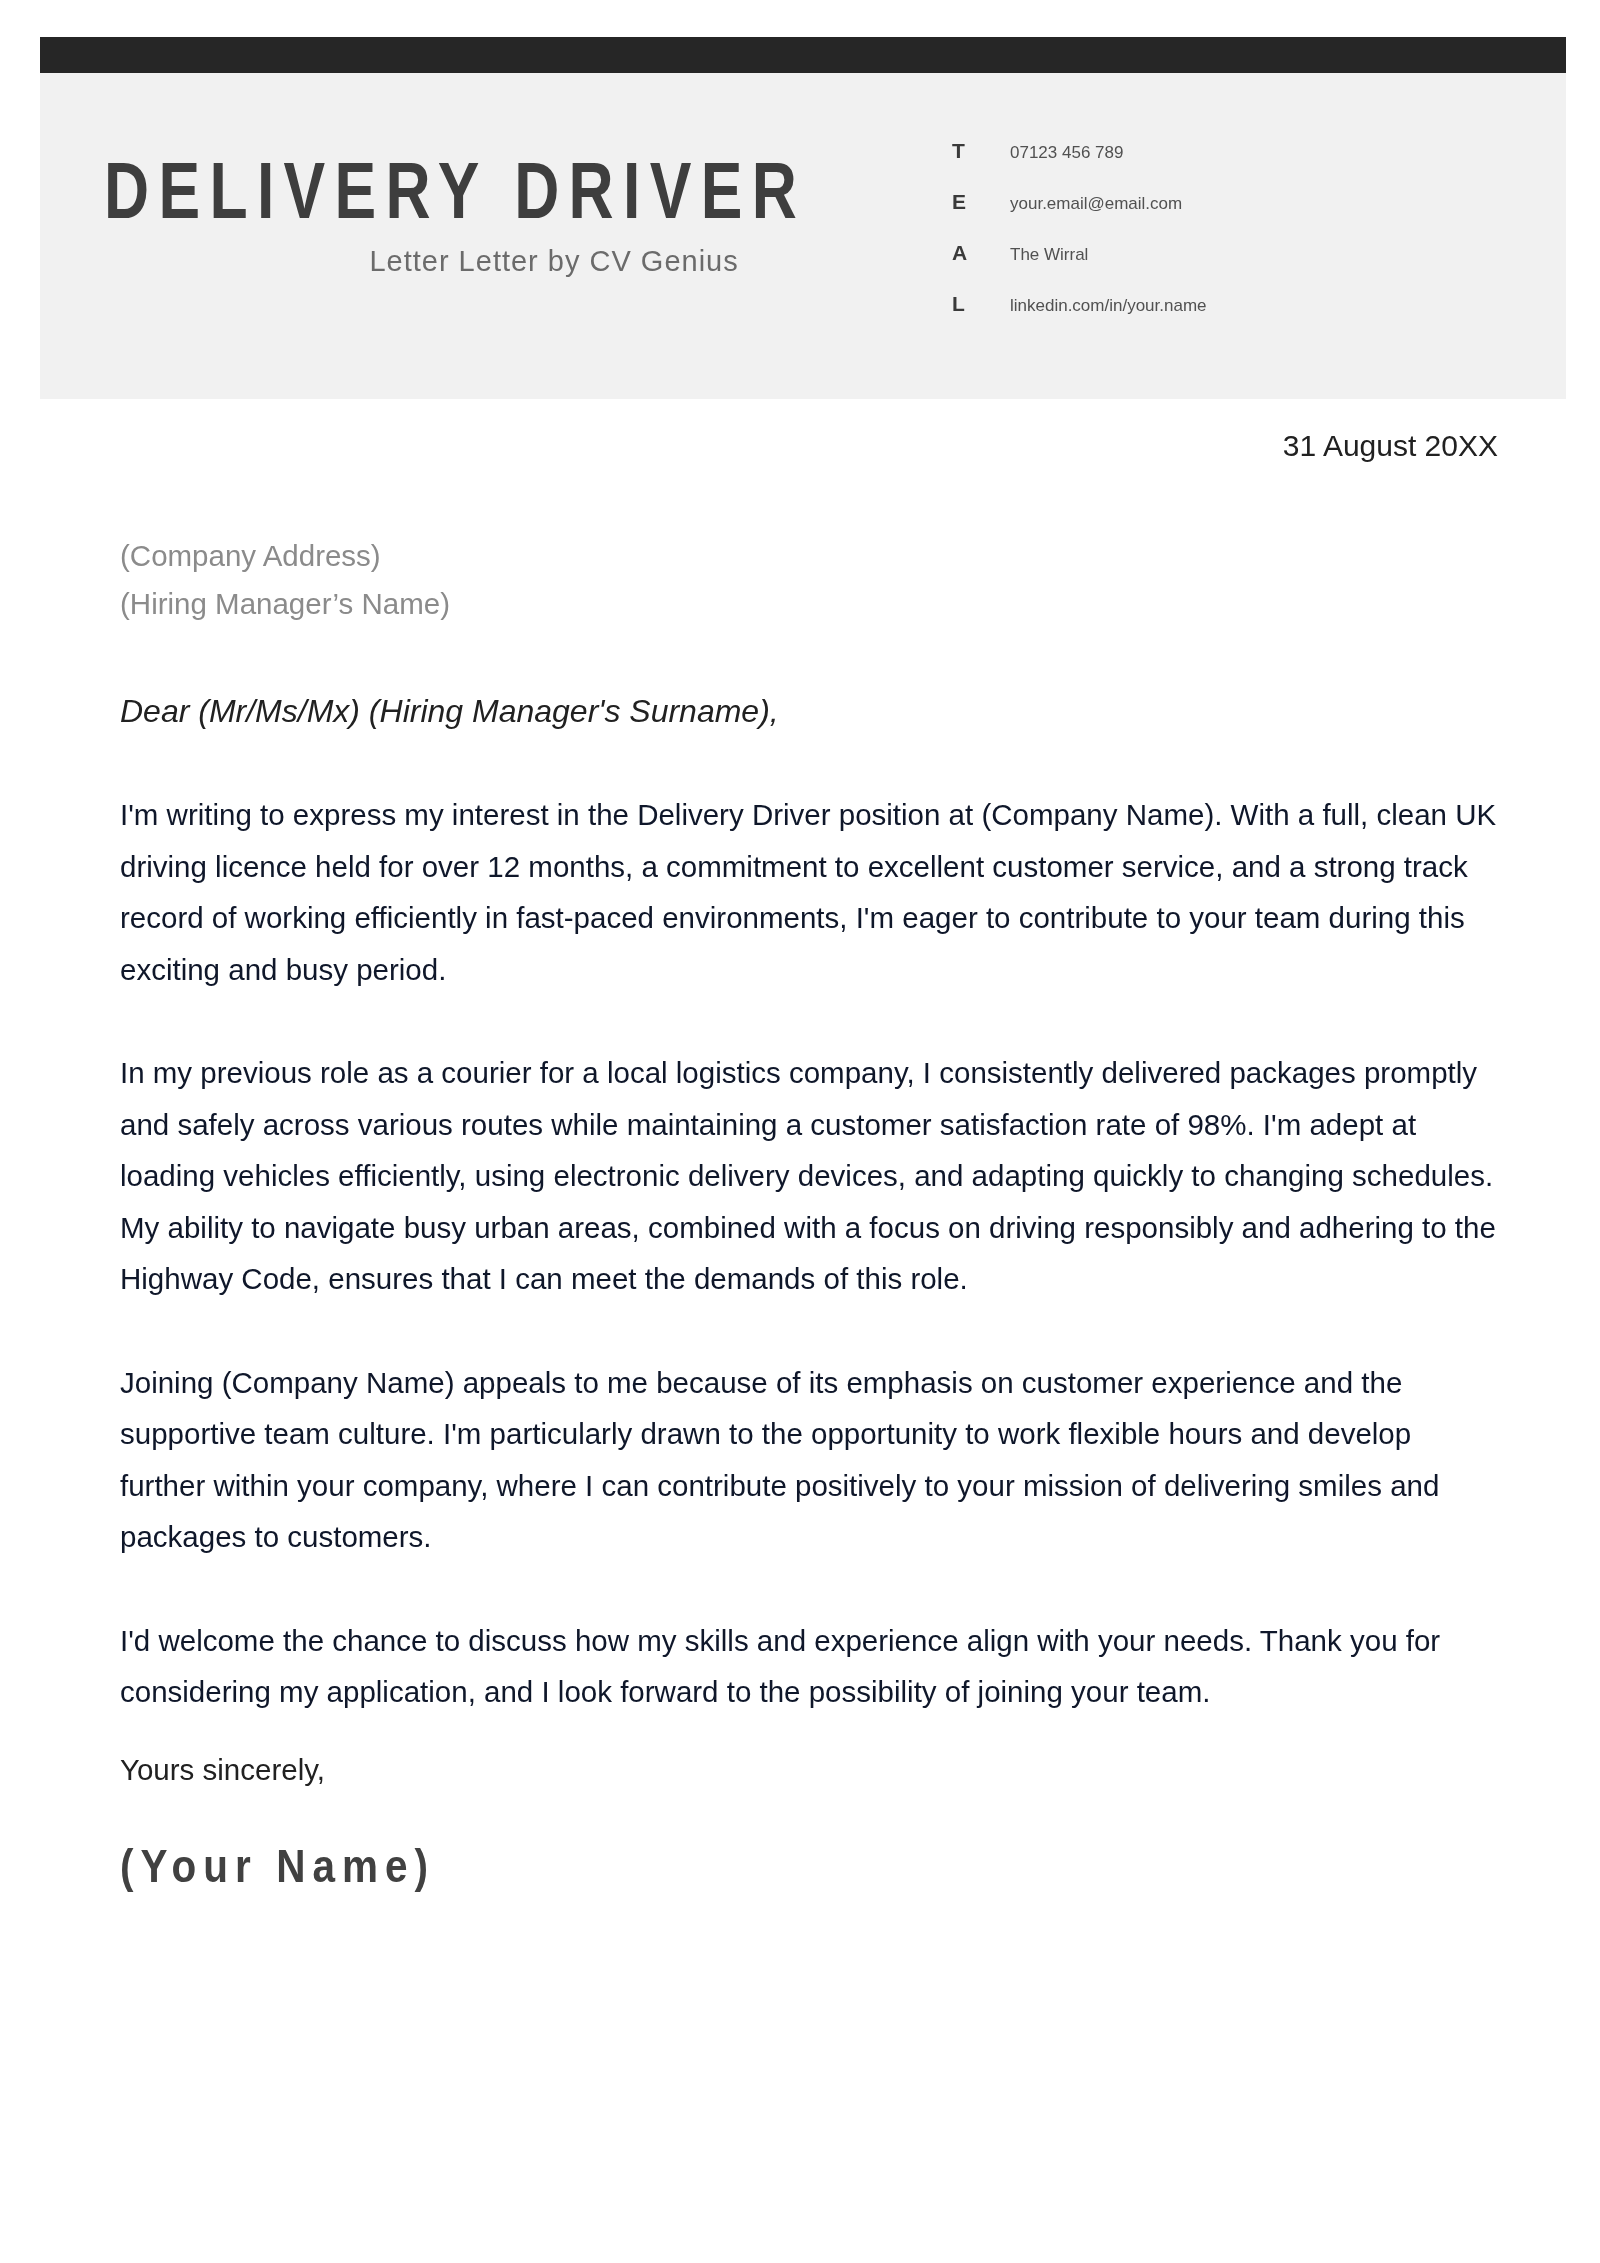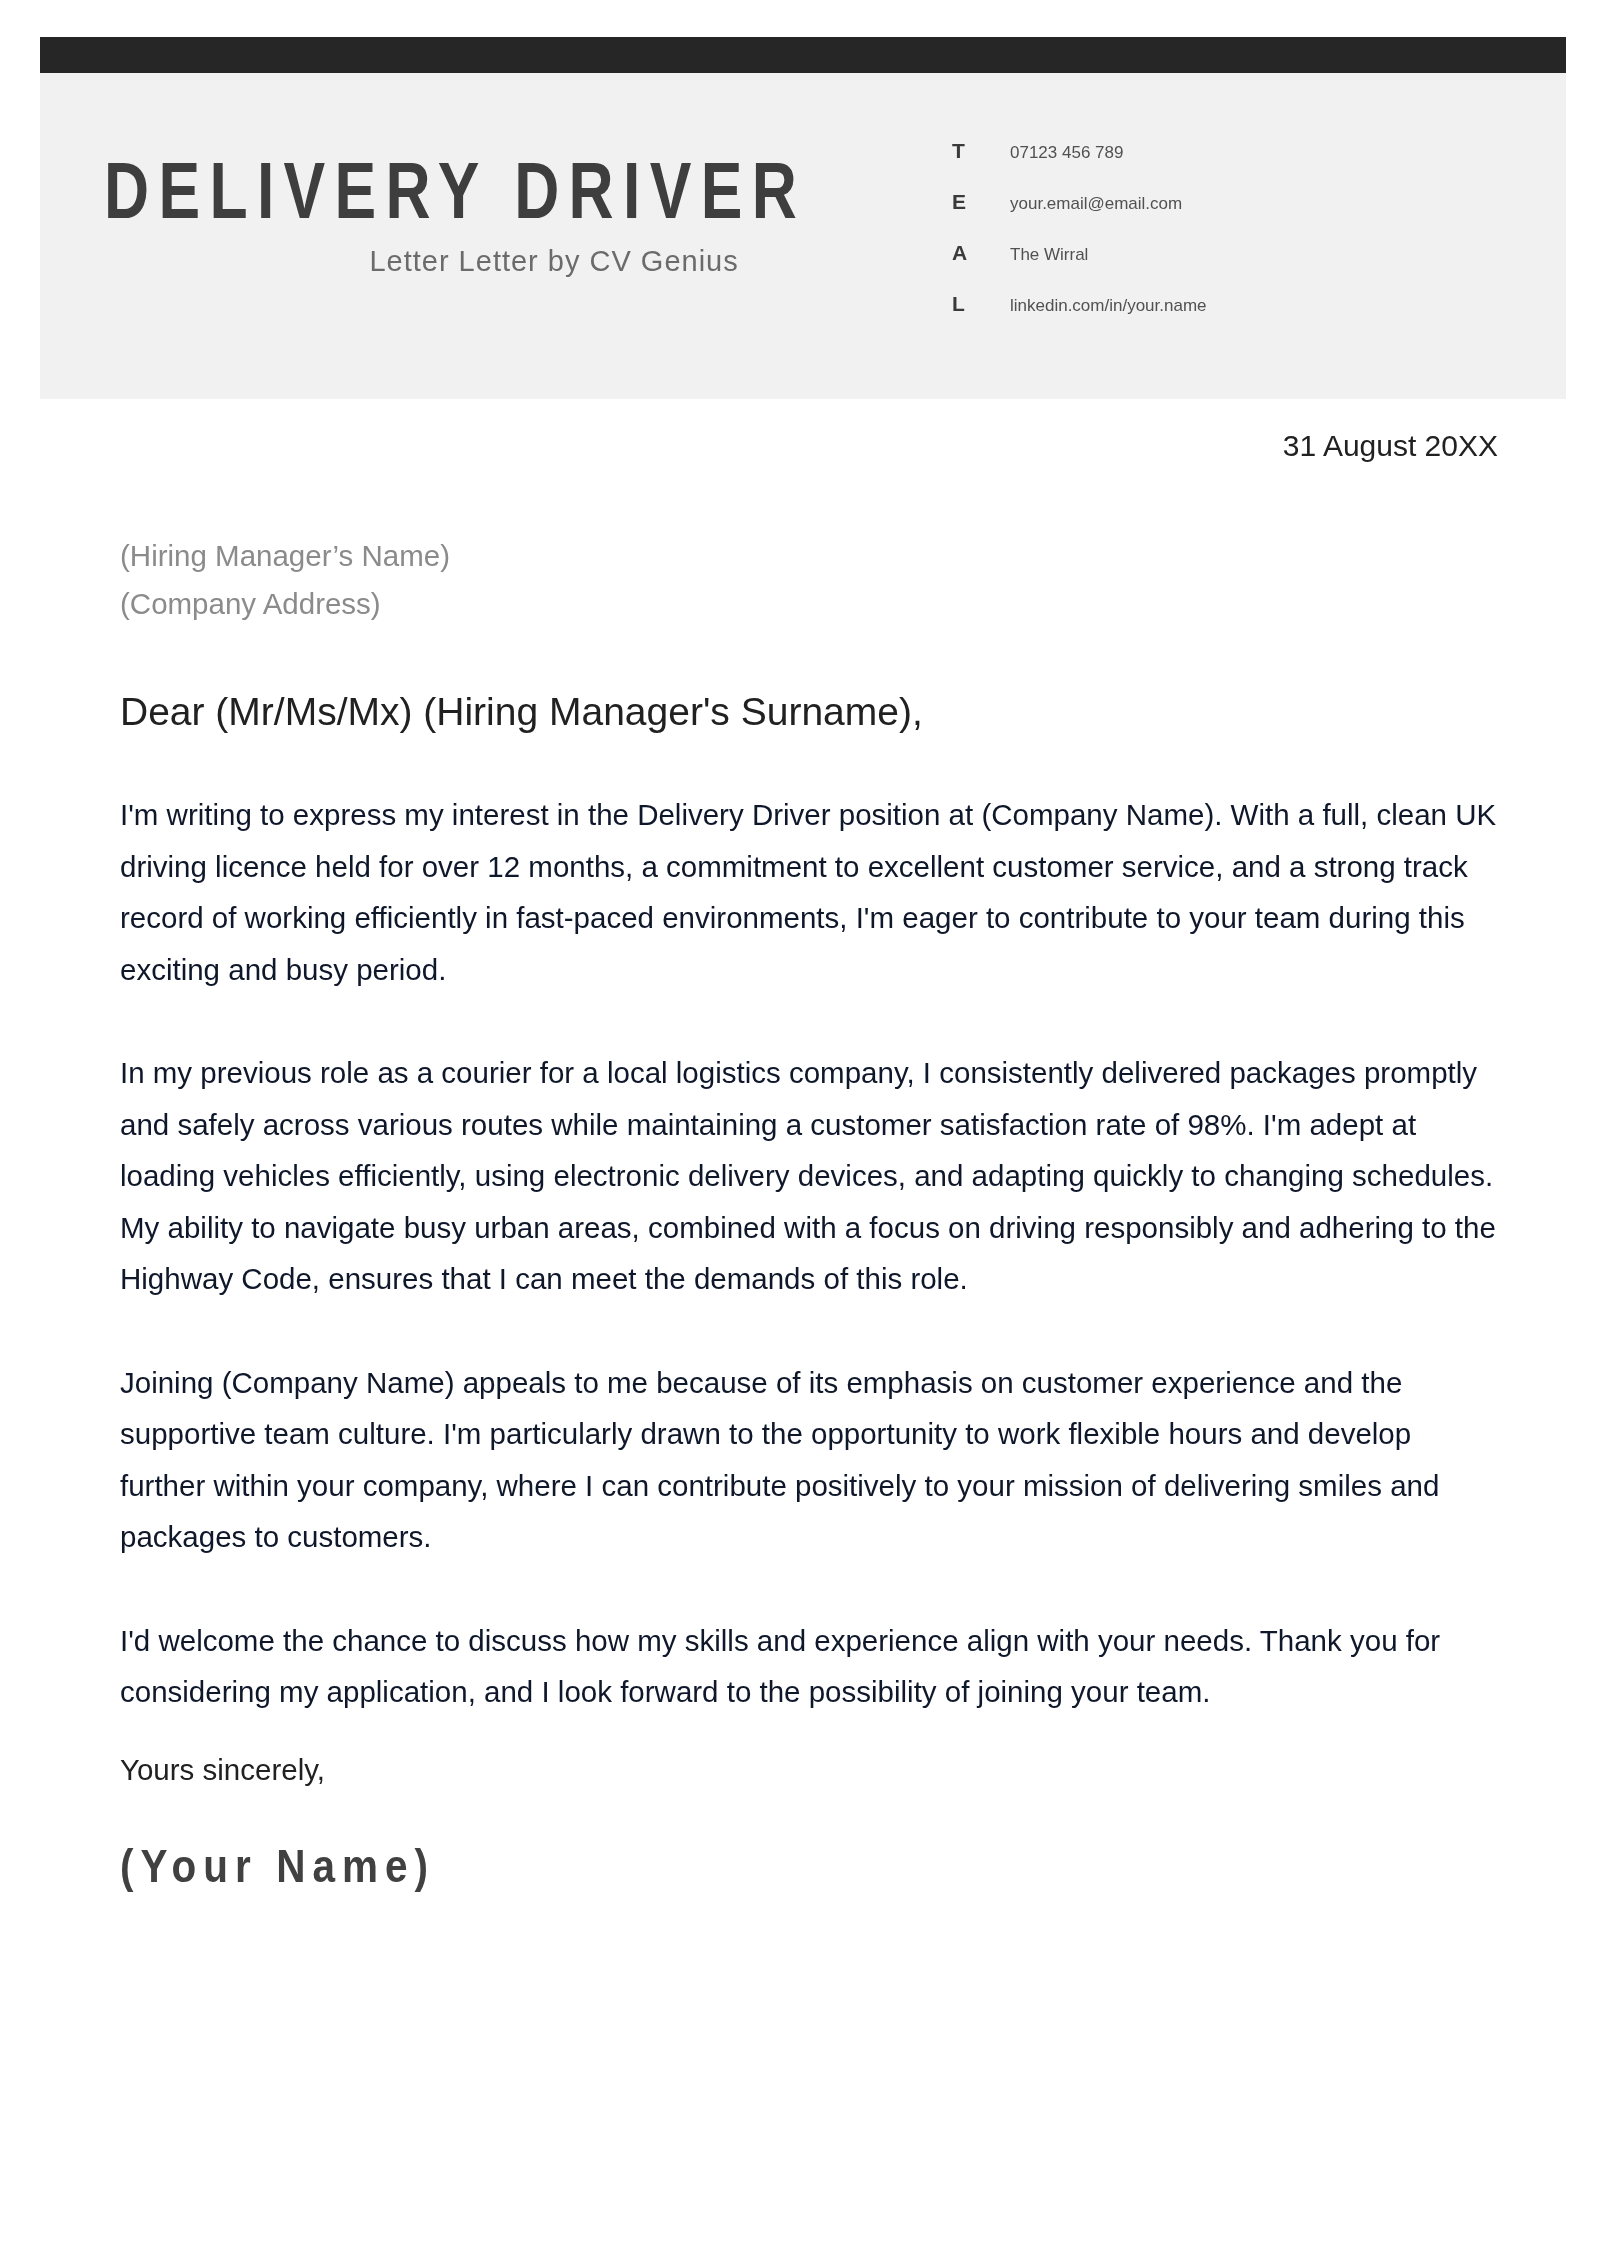--- a/index.html
+++ b/index.html
@@ -90,23 +90,24 @@
     color: #212121;
   }
   .recipient {
     margin-top: 66px;
     font-size: 29.5px;
     line-height: 48px;
     color: #8b8b8b;
   }
   .greeting {
     margin-top: 58px;
-    font-size: 39px;
+    font-size: 32px;
     line-height: 51px;
     color: #212121;
+    font-style: italic;
   }
   .para {
     margin-top: 52px;
     font-size: 29.5px;
     line-height: 51.5px;
     color: #0f172a;
   }
   .closing {
     margin-top: 26px;
     font-size: 29.5px;
@@ -154,22 +155,22 @@
         <span class="contact-label">L</span>
         <span class="contact-value">linkedin.com/in/your.name</span>
       </div>
     </div>
   </div>
 
   <div class="letter">
     <div class="date-line">31 August 20XX</div>
 
     <div class="recipient">
+      <div>(Company Address)</div>
       <div>(Hiring Manager’s Name)</div>
-      <div>(Company Address)</div>
     </div>
 
     <div class="greeting">Dear (Mr/Ms/Mx) (Hiring Manager's Surname),</div>
 
     <p class="para">I'm writing to express my interest in the Delivery Driver position at (Company Name). With a full, clean UK driving licence held for over 12 months, a commitment to excellent customer service, and a strong track record of working efficiently in fast-paced environments, I'm eager to contribute to your team during this exciting and busy period.</p>
 
     <p class="para">In my previous role as a courier for a local logistics company, I consistently delivered packages promptly and safely across various routes while maintaining a customer satisfaction rate of 98%. I'm adept at loading vehicles efficiently, using electronic delivery devices, and adapting quickly to changing schedules. My ability to navigate busy urban areas, combined with a focus on driving responsibly and adhering to the Highway Code, ensures that I can meet the demands of this role.</p>
 
     <p class="para">Joining (Company Name) appeals to me because of its emphasis on customer experience and the supportive team culture. I'm particularly drawn to the opportunity to work flexible hours and develop further within your company, where I can contribute positively to your mission of delivering smiles and packages to customers.</p>
 

